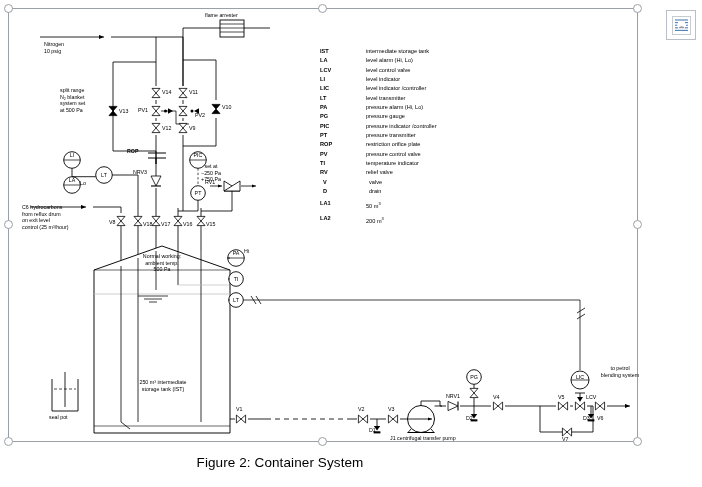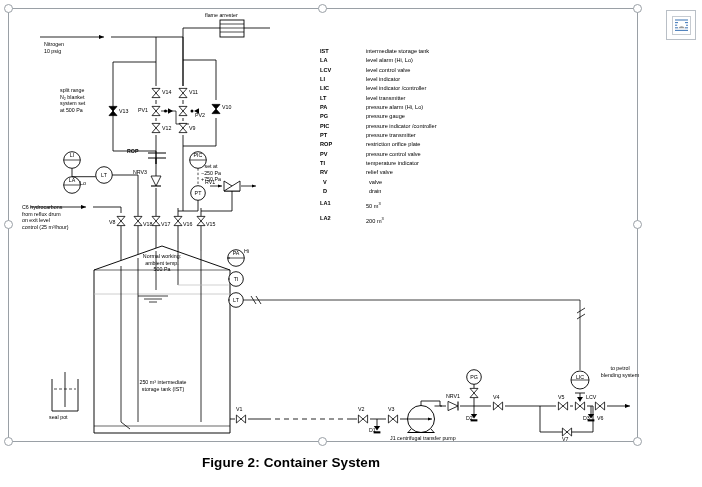--- a/index.html
+++ b/index.html
@@ -11,22 +11,22 @@
              border:1px solid #9aa0a6;box-sizing:border-box;background:#fff;}
   .handle{position:absolute;width:9px;height:9px;border-radius:50%;
           background:#fff;border:1.3px solid #9aa0a6;box-sizing:border-box;z-index:40;}
 
   
   #wrap-btn{position:absolute;left:666px;top:10px;width:30px;height:30px;
             border:1px solid #b9bfc6;background:#fff;box-sizing:border-box;
             display:flex;align-items:center;justify-content:center;}
 
   
-  #caption{position:absolute;left:11px;top:455px;width:560px;text-align:center;
-           font-size:13.5px;font-weight:bold;letter-spacing:.1px;}
+  #caption{position:absolute;left:0;top:455px;width:560px;text-align:center;
+           font-size:13.5px;font-weight:normal;letter-spacing:.1px;}
 
   
   #canvas{position:absolute;left:8px;top:8px;width:630px;height:434px;}
   #canvas svg{position:absolute;left:0;top:0;}
 
   
   #legend{position:absolute;left:312px;top:39px;width:190px;
           font-size:5.6px;line-height:9.35px;}
   #legend .lrow{display:flex;}
   #legend .lkey{width:46px;font-weight:bold;}

